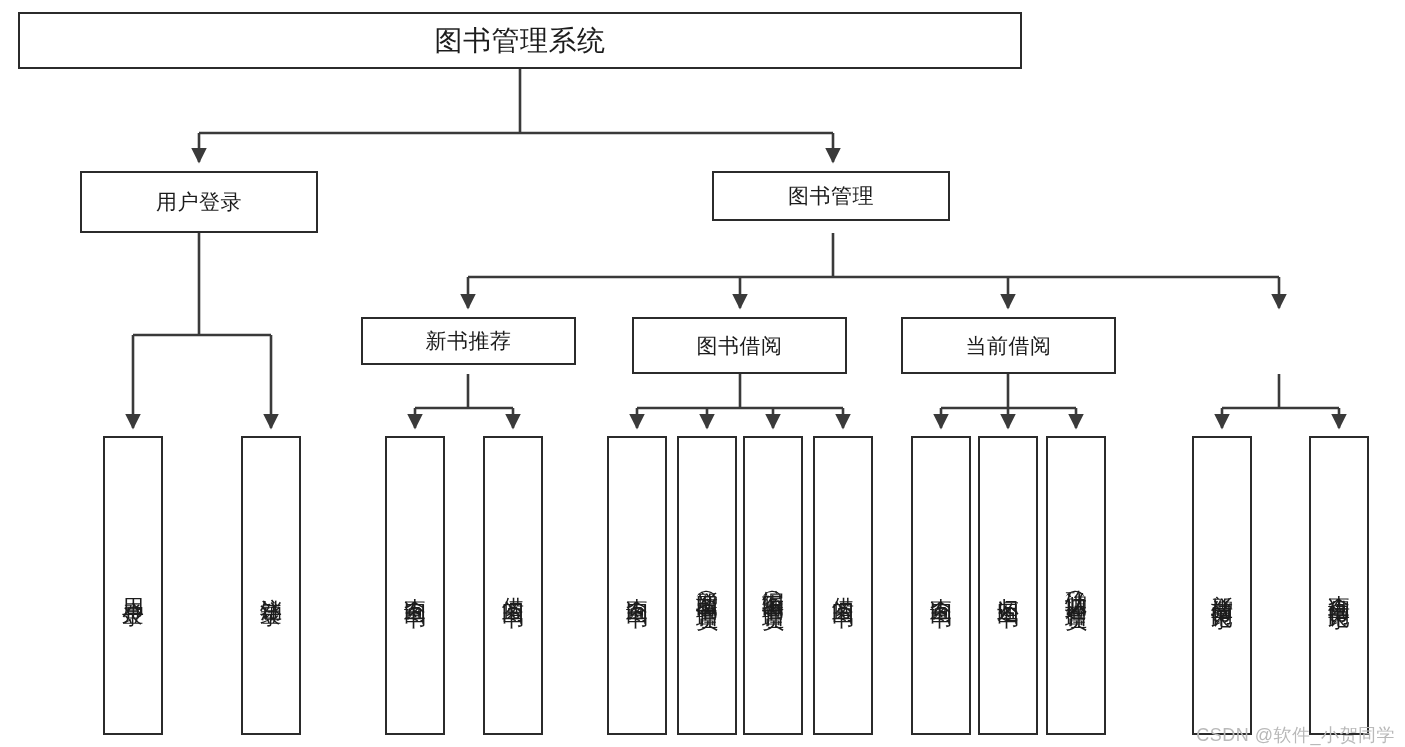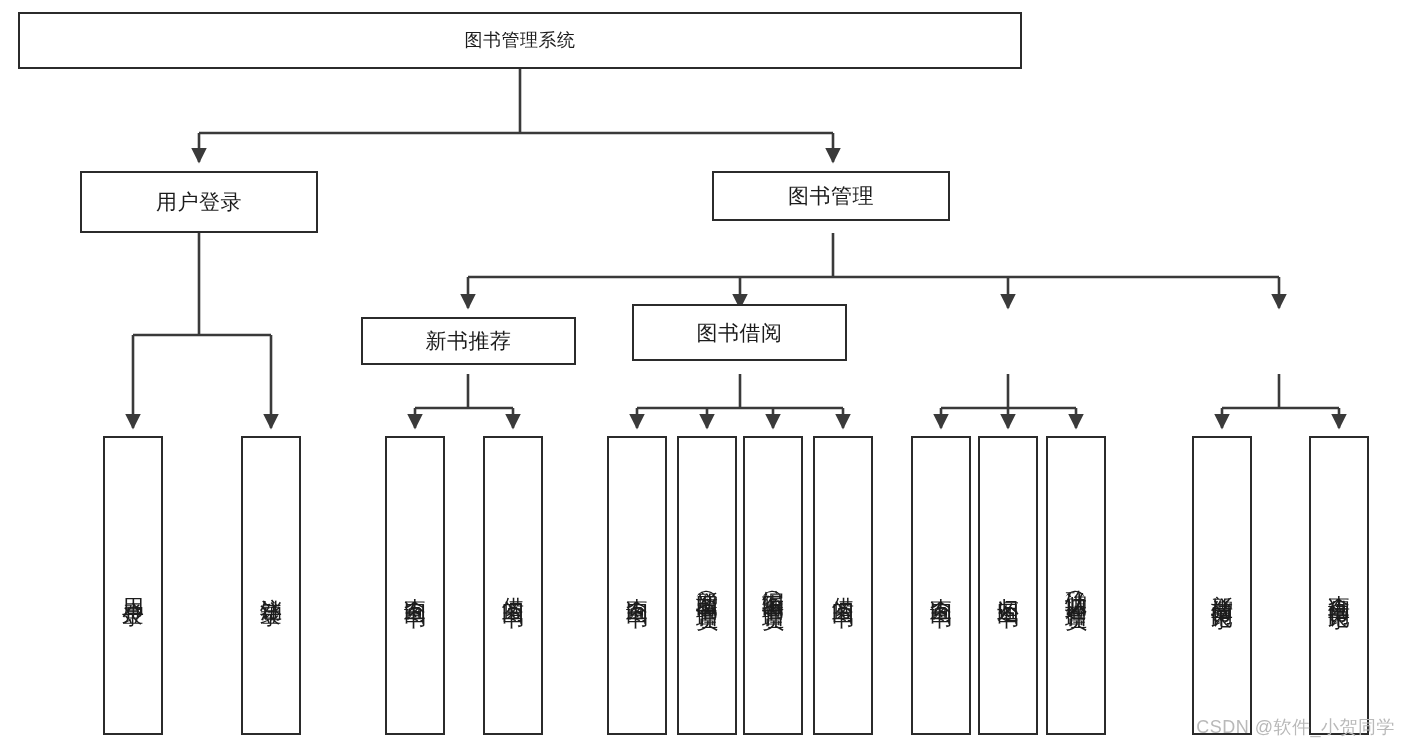--- a/index.html
+++ b/index.html
@@ -42,37 +42,37 @@
     color: #1c1c1c;
     text-align: center;
     line-height: 1.12;
     white-space: nowrap;
   }
   .node.horizontal .label {
     font-size: 21px;
     letter-spacing: 0.5px;
   }
   .node.root .label {
-    font-size: 18px;
+    font-size: 28px;
   }
   .node.vertical {
     align-items: center;
     justify-content: center;
   }
   .node.vertical .label {
     writing-mode: vertical-rl;
     text-orientation: upright;
     font-size: 22px;
     letter-spacing: 3px;
     line-height: 1;
   }
   .watermark {
     position: absolute;
     right: 10px;
-    bottom: 8px;
+    bottom: 0;
     font-size: 18px;
     color: #b9b9b9;
     white-space: nowrap;
     letter-spacing: 0.5px;
   }
 </style>
 </head>
 <body>
 
 <div id="diagram-root">
@@ -134,22 +134,25 @@
   <div class="node horizontal" style="left:80px; top:171px; width:238px; height:62px;">
     <span class="label">用户登录</span>
   </div>
   <div class="node horizontal" style="left:712px; top:171px; width:238px; height:50px;">
     <span class="label">图书管理</span>
   </div>
 
   <div class="node horizontal" style="left:361px; top:317px; width:215px; height:48px;">
     <span class="label">新书推荐</span>
   </div>
-  <div class="node horizontal" style="left:632px; top:304px; width:215px; height:57px;">
+  <div class="node horizontal" style="left:632px; top:317px; width:215px; height:57px;">
     <span class="label">图书借阅</span>
+  </div>
+  <div class="node horizontal" style="left:901px; top:317px; width:215px; height:57px;">
+    <span class="label">当前借阅</span>
   </div>
 
   <div class="node vertical" style="left:103px; top:436px; width:60px; height:299px;">
     <span class="label">用户登录</span>
   </div>
   <div class="node vertical" style="left:241px; top:436px; width:60px; height:299px;">
     <span class="label">注销登录</span>
   </div>
 
   <div class="node vertical" style="left:385px; top:436px; width:60px; height:299px;">

